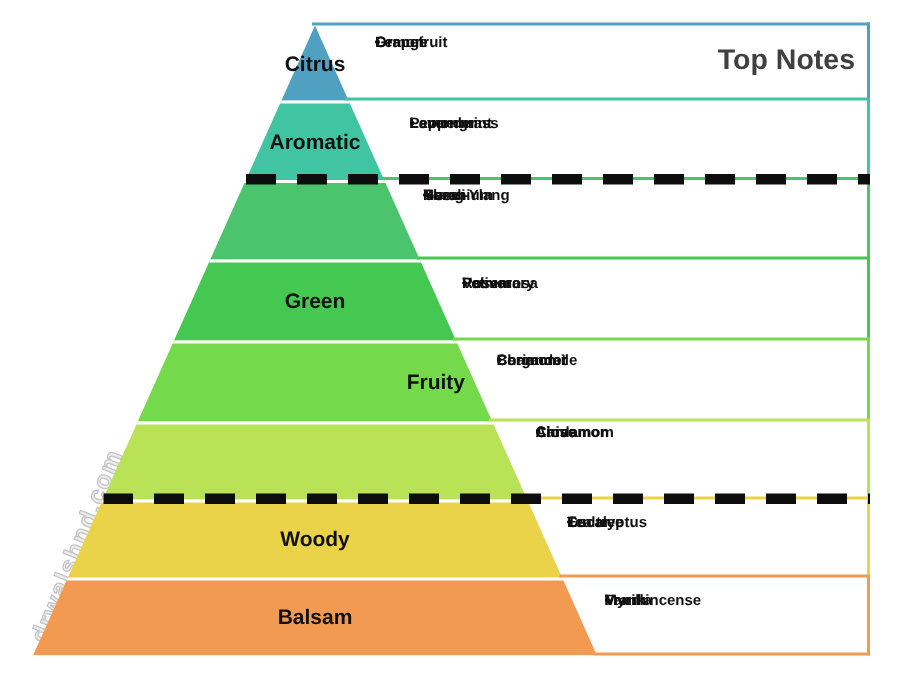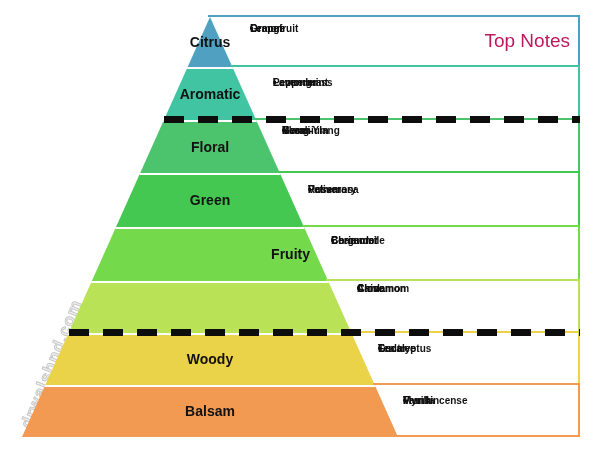--- a/index.html
+++ b/index.html
@@ -26,21 +26,21 @@
   .layer-label{
     left:110px;width:200px;text-align:center;
     font-size:14px;font-weight:bold;color:#111;line-height:18px;height:18px;
   }
   .note-list{
     font-size:10px;font-weight:bold;color:#111;white-space:nowrap;
   }
   .note-list div{position:static;}
   .heading{
     right:30px;width:250px;text-align:right;
-    font-size:19px;font-weight:normal;color:#be185d;line-height:22px;
+    font-size:19px;font-weight:bold;color:#404040;line-height:22px;
   }
   #watermark{
     left:26px;top:418px;height:20px;line-height:20px;
     transform:rotate(-68deg);transform-origin:0 50%;
     font-size:17px;font-weight:bold;letter-spacing:1px;
     color:#ececec;-webkit-text-stroke:0.8px #c2c2c2;
     white-space:nowrap;
   }
 </style>
 </head>
@@ -76,21 +76,20 @@
       <div class="vseg" style="top: 225px; height: 56px; background: rgb(116, 217, 75);"></div>
       <div class="vseg" style="top: 279px; height: 54px; background: rgb(185, 226, 87);"></div>
       <div class="vseg" style="top: 331px; height: 54px; background: rgb(234, 211, 72);"></div>
       <div class="vseg" style="top: 383px; height: 54px; background: rgb(242, 154, 82);"></div>
       <div class="dash" style="top: 116px; left: 163.895px; width: 416.105px;"></div>
       <div class="dash" style="top: 329px; left: 68.5524px; width: 511.448px;"></div>
     </div>
   <div id="labels" style="left:0;top:0;width:520px;height:450px;">
       <div class="layer-label" style="top: 33px;">Citrus</div>
       <div class="layer-label" style="top: 84.5px;">Aromatic</div>
-      <div class="layer-label" style="top: 137.5px;">Floral</div>
       <div class="layer-label" style="top: 191px;">Green</div>
       <div class="layer-label" style="top: 245px; text-align: right;">Fruity</div>
       <div class="layer-label" style="top: 350px;">Woody</div>
       <div class="layer-label" style="top: 402px;">Balsam</div>
     </div>
   <div id="lists" style="left:0;top:0;width:600px;height:450px;">
       <div class="note-list" style="left: 250px; top: 22px; line-height: 14.5px;">
         <div>
           <span>• </span>
           <span>Lemon</span>

